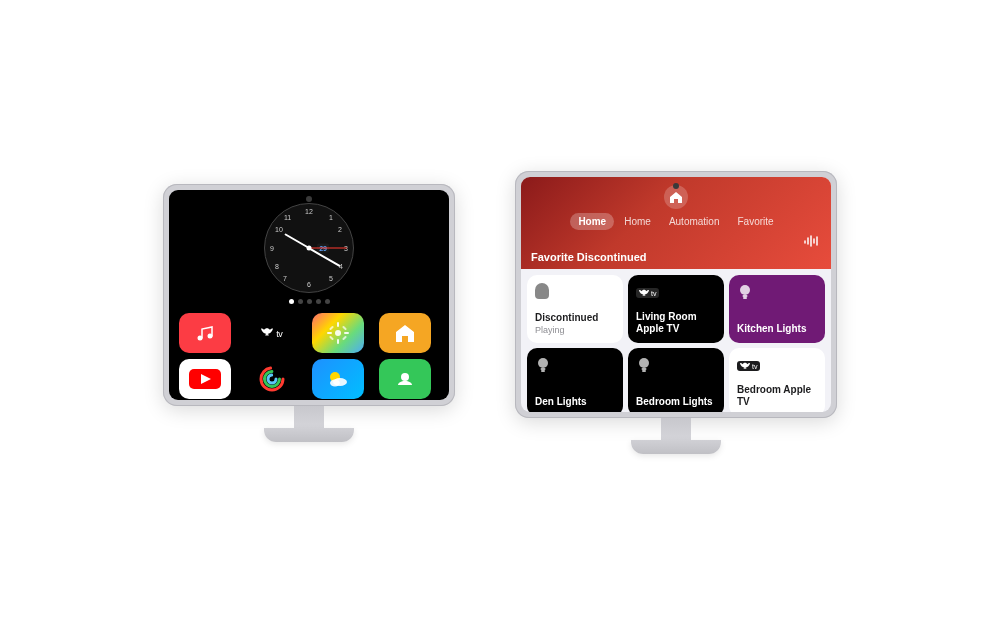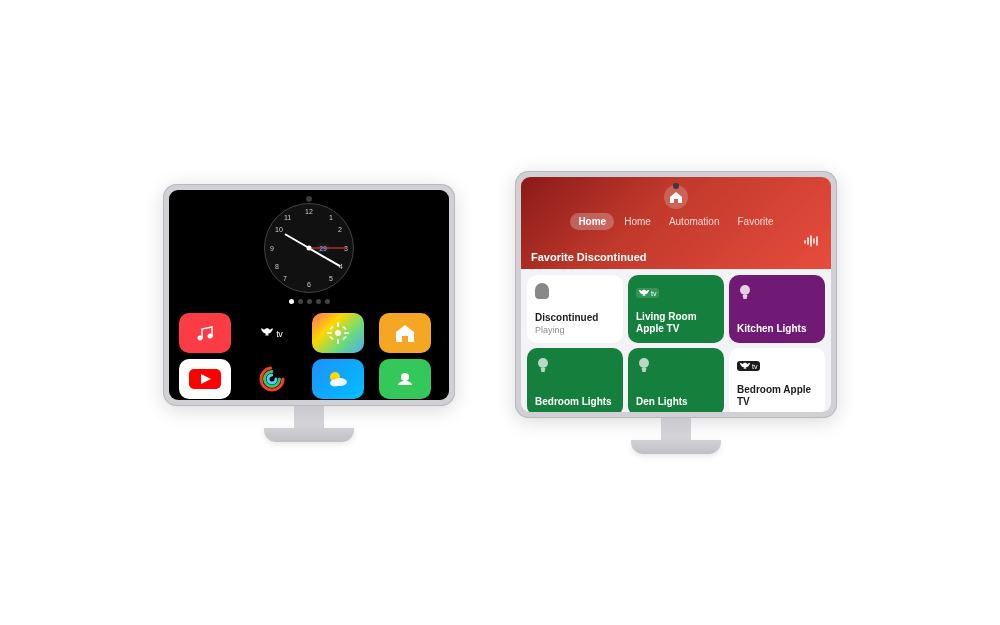--- a/index.html
+++ b/index.html
@@ -261,21 +261,21 @@
     .accessory-tile {
       border-radius: 10px;
       padding: 8px;
       position: relative;
       min-height: 68px;
       display: flex;
       flex-direction: column;
       justify-content: space-between;
     }
     .tile-white { background: #fff; }
-    .tile-dark-red { background: #15803d; }
+    .tile-dark-red { background: #000000; }
     .tile-medium-red { background: #701a75; }
     .tile-title {
       font-size: 10px;
       font-weight: 600;
       line-height: 1.2;
       color: #1c1c1e;
     }
     .tile-title-white { color: white; }
     .tile-subtitle {
       font-size: 9px;
@@ -484,32 +484,32 @@
         </div>
 
         <div class="accessory-tile tile-dark-red">
           <div>
             <svg width="16" height="18" viewBox="0 0 16 18" fill="rgba(255,255,255,0.7)">
               <circle cx="8" cy="7" r="5"></circle>
               <rect x="5.5" y="12" width="5" height="2" rx="1"></rect>
               <rect x="6" y="14" width="4" height="2" rx="1"></rect>
             </svg>
           </div>
-          <div class="tile-title tile-title-white">Bedroom Lights</div>
+          <div class="tile-title tile-title-white">Den Lights</div>
         </div>
 
         <div class="accessory-tile tile-dark-red">
           <div>
             <svg width="16" height="18" viewBox="0 0 16 18" fill="rgba(255,255,255,0.7)">
               <circle cx="8" cy="7" r="5"></circle>
               <rect x="5.5" y="12" width="5" height="2" rx="1"></rect>
               <rect x="6" y="14" width="4" height="2" rx="1"></rect>
             </svg>
           </div>
-          <div class="tile-title tile-title-white">Den Lights</div>
+          <div class="tile-title tile-title-white">Bedroom Lights</div>
         </div>
 
         <div class="accessory-tile tile-white">
           <div>
             <span class="appletv-badge" style="background:#1c1c1e;color:white;font-size:7px;padding:1px 3px;border-radius:3px;display:inline-flex;align-items:center;gap:2px;">
               <svg width="10" height="8" viewBox="0 0 14 11" fill="white">
                   <path d="M7 1C5.5 1 4.5 1.8 3.5 3 2.5 1.8 1.2 1 0 1.5 0.5 4 2 6 4 7c.5.3 1 .5 1.5.5H6v1H5v1h4v-1H8v-1h.5c.5 0 1-.2 1.5-.5 2-1 3.5-3 4-5.5C12.8 1 11.5 1.8 10.5 3 9.5 1.8 8.5 1 7 1z"></path>
                 </svg>
               tv
             </span>

